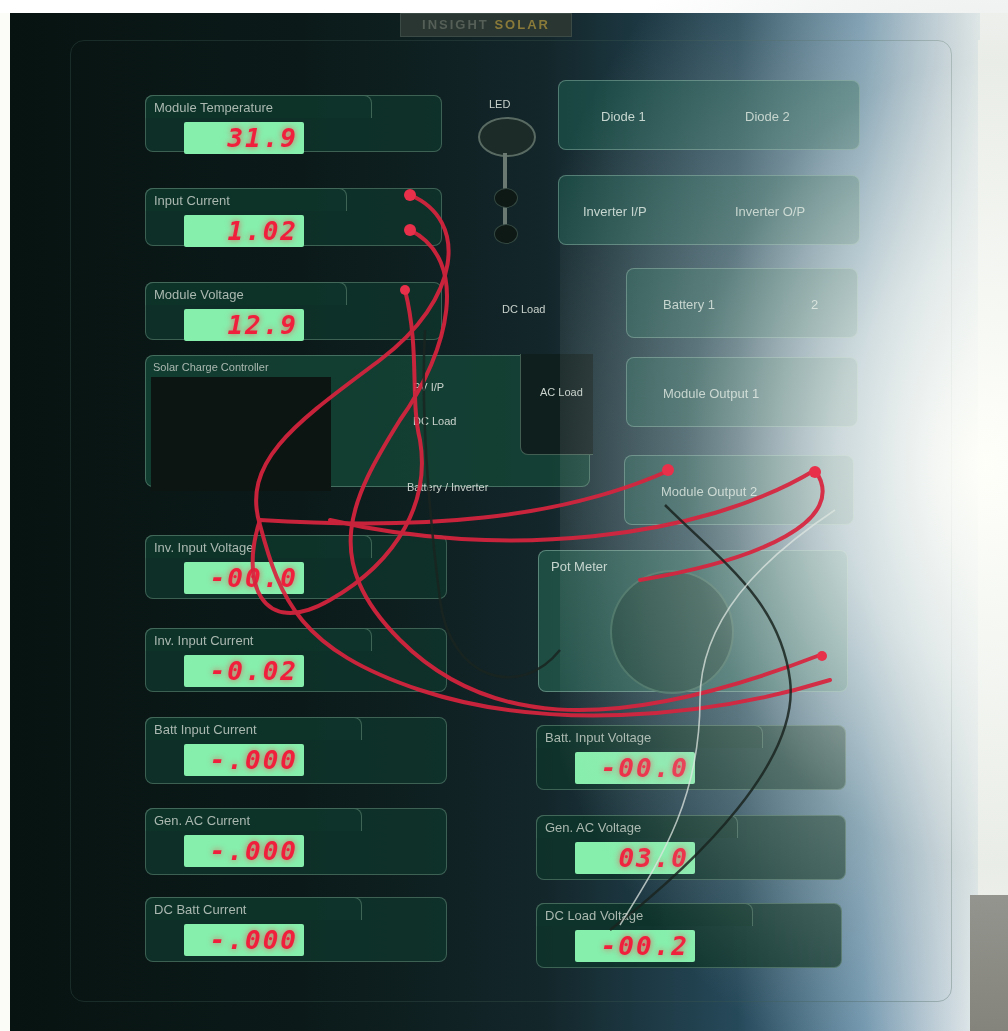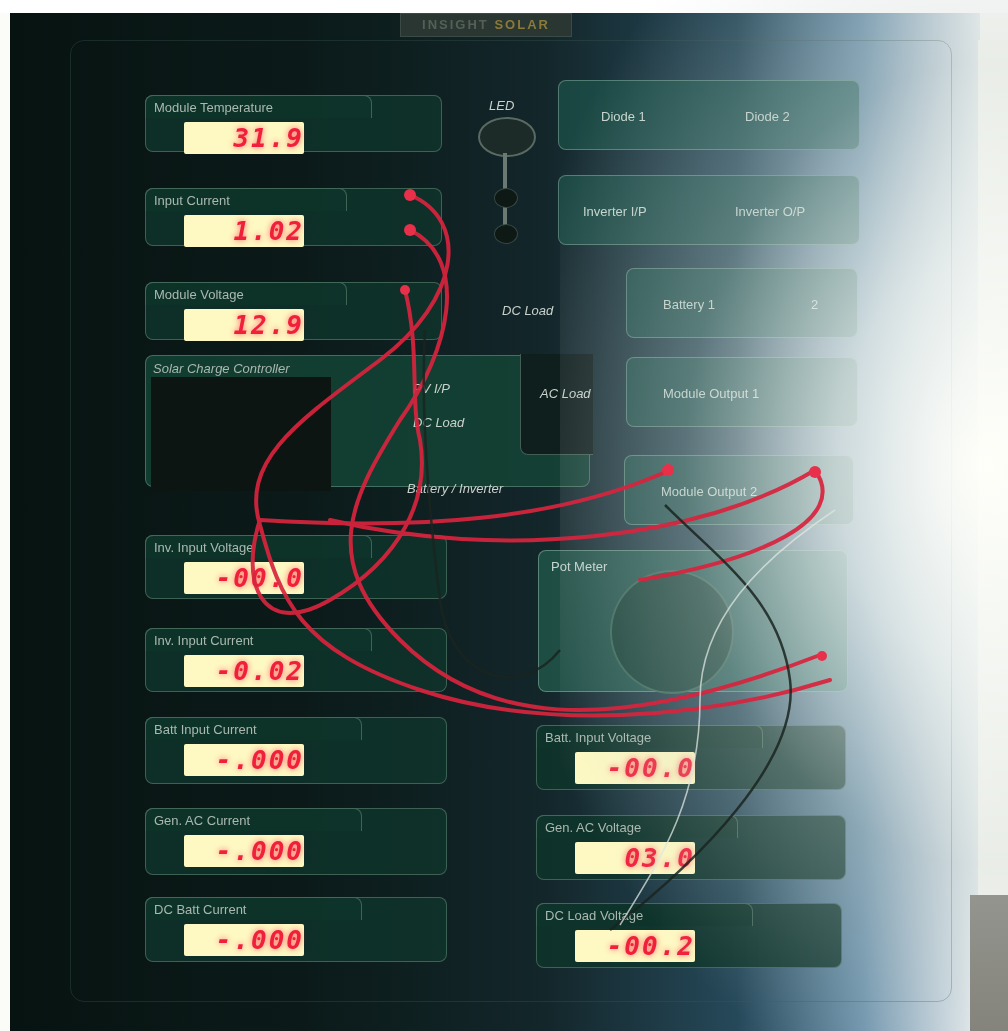--- a/index.html
+++ b/index.html
@@ -13,28 +13,28 @@
   .wall-right{position:absolute;left:978px;top:40px;width:30px;height:860px;background:#fbfbf5;}
   .wall-bottomright{position:absolute;left:970px;top:895px;width:38px;height:136px;background:#7c7a72;}
   .brand{position:absolute;left:400px;top:13px;width:170px;height:22px;background:#2a3631;border:1px solid #3b4a44;
     color:#555f58;font-size:13px;font-weight:bold;letter-spacing:2px;text-align:center;line-height:22px;}
   .brand .accent{color:#8a7a3a;}
   .panel-frame{position:absolute;left:70px;top:40px;width:880px;height:960px;border:1px solid rgba(60,90,80,0.35);border-radius:14px;}
 
   .meter{position:absolute;background:rgba(14,52,42,0.85);border:1px solid rgba(120,160,140,0.45);border-radius:8px;}
   .meter .tab{position:absolute;left:-1px;top:-1px;height:22px;border:1px solid rgba(120,160,140,0.45);border-bottom:none;border-radius:8px 8px 0 0;background:rgba(14,52,42,0.85);}
   .meter .label{position:absolute;left:8px;top:4px;font-size:13px;color:#aab8b0;white-space:nowrap;}
-  .seg{position:absolute;left:38px;top:26px;width:120px;height:32px;background:#fef9c3;border-radius:2px;
+  .seg{position:absolute;left:38px;top:26px;width:120px;height:32px;background:#86efac;border-radius:2px;
     font-family:"DejaVu Sans Mono",monospace;font-size:26px;font-weight:bold;font-style:italic;color:#f0203c;
-    text-align:right;box-sizing:border-box;line-height:32px;letter-spacing:2px;text-shadow:0 0 6px rgba(255,40,60,0.7);}
+    text-align:right;padding-right:6px;box-sizing:border-box;line-height:32px;letter-spacing:2px;text-shadow:0 0 6px rgba(255,40,60,0.7);}
   .jack{position:absolute;width:16px;height:12px;border-radius:50%;background:#0e1815;border:1px solid rgba(90,120,110,0.5);}
 
   .block{position:absolute;background:rgba(30,90,78,0.6);border:1px solid rgba(150,190,175,0.45);border-radius:8px;}
   .block .btext{position:absolute;font-size:13px;color:#c6d6cf;white-space:nowrap;}
-  .free{position:absolute;font-size:13px;color:#c9d2cc;white-space:nowrap;font-style:italic;}
+  .free{position:absolute;font-size:11px;color:#c9d2cc;white-space:nowrap;}
 
   .scc{position:absolute;left:145px;top:355px;width:445px;height:132px;}
   .scc .bg{position:absolute;inset:0;background:rgba(20,70,55,0.8);border:1px solid rgba(130,170,150,0.45);border-radius:8px;}
   .scc .lcd{position:absolute;left:6px;top:22px;width:180px;height:114px;background:#0c1512;}
   .scc .notch{position:absolute;left:375px;top:-1px;width:72px;height:100px;background:#0f1f1e;border-left:1px solid rgba(130,170,150,0.45);border-bottom:1px solid rgba(130,170,150,0.45);border-radius:0 0 0 8px;}
 
   .pot{position:absolute;left:538px;top:550px;width:308px;height:140px;background:rgba(40,110,90,0.55);border:1px solid rgba(150,190,175,0.5);border-radius:8px;}
   .knob{position:absolute;left:610px;top:570px;width:120px;height:120px;border-radius:50%;background:rgba(20,60,50,0.8);border:2px solid rgba(90,140,120,0.5);}
   .led{position:absolute;left:478px;top:117px;width:54px;height:36px;border-radius:50%;border:2px solid #596a63;background:#1c2b27;}
   .led-stem{position:absolute;left:503px;top:153px;width:4px;height:80px;background:#6a7a73;}

